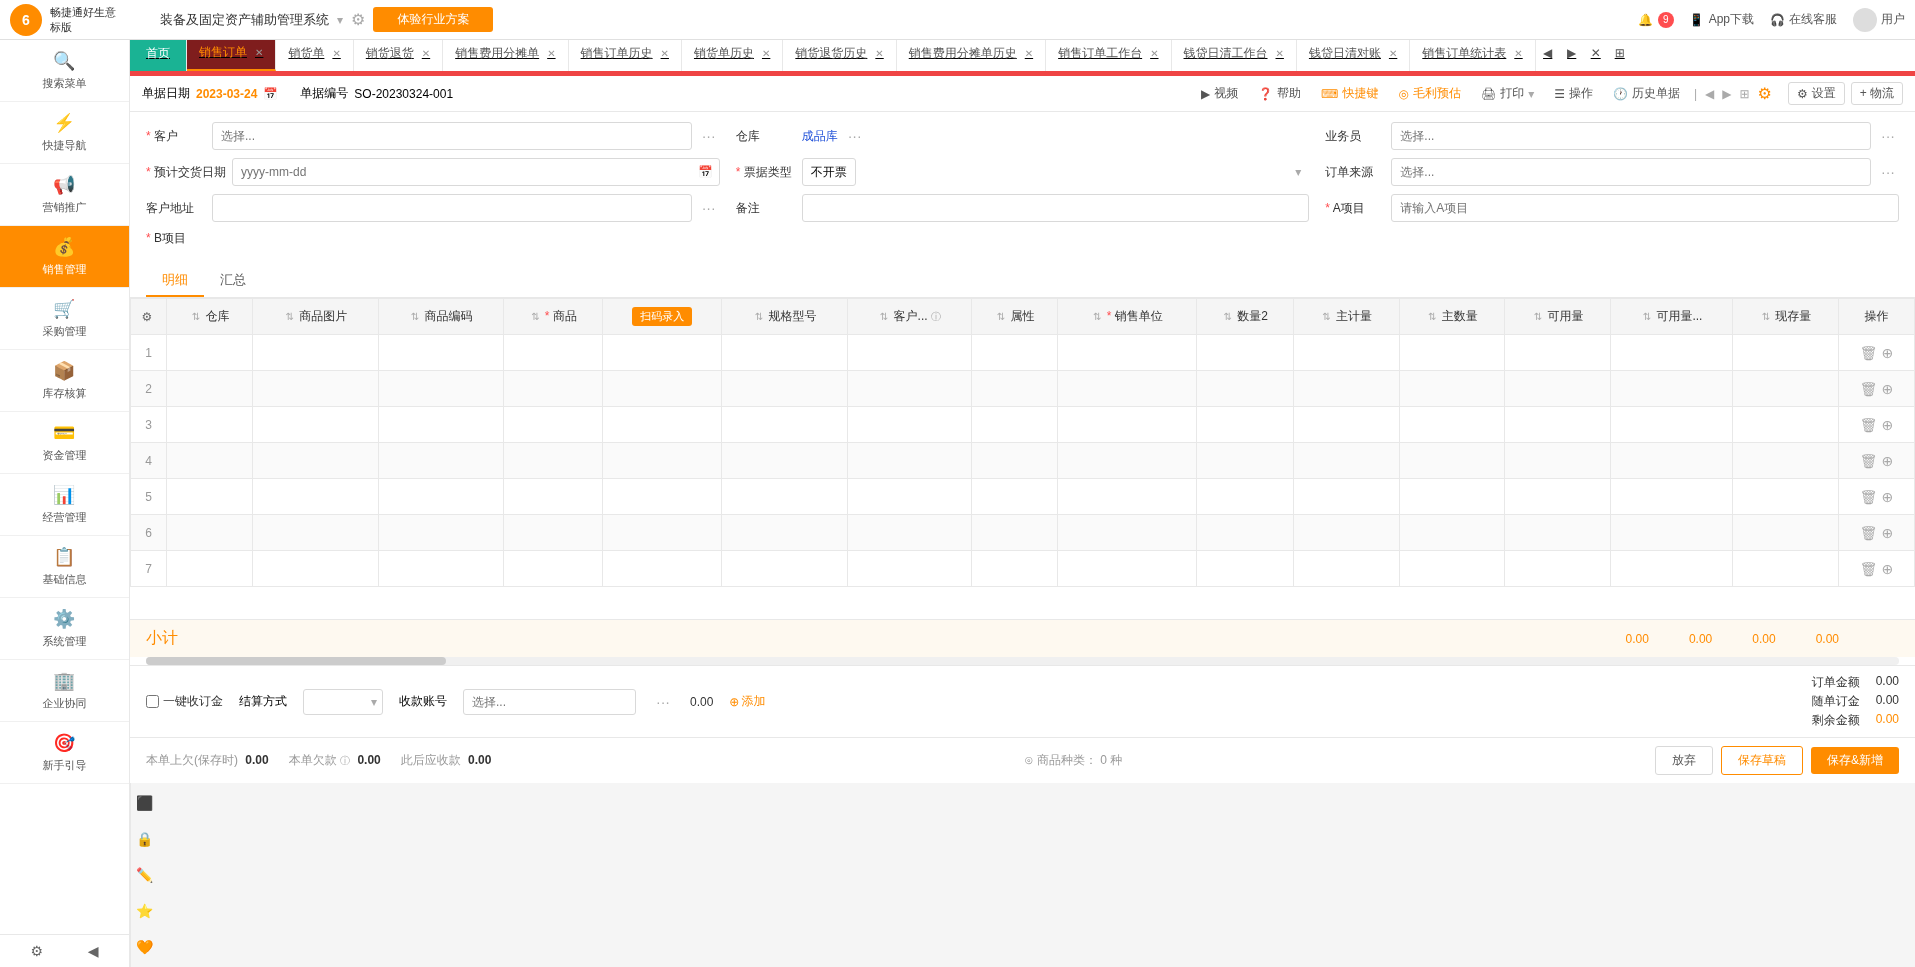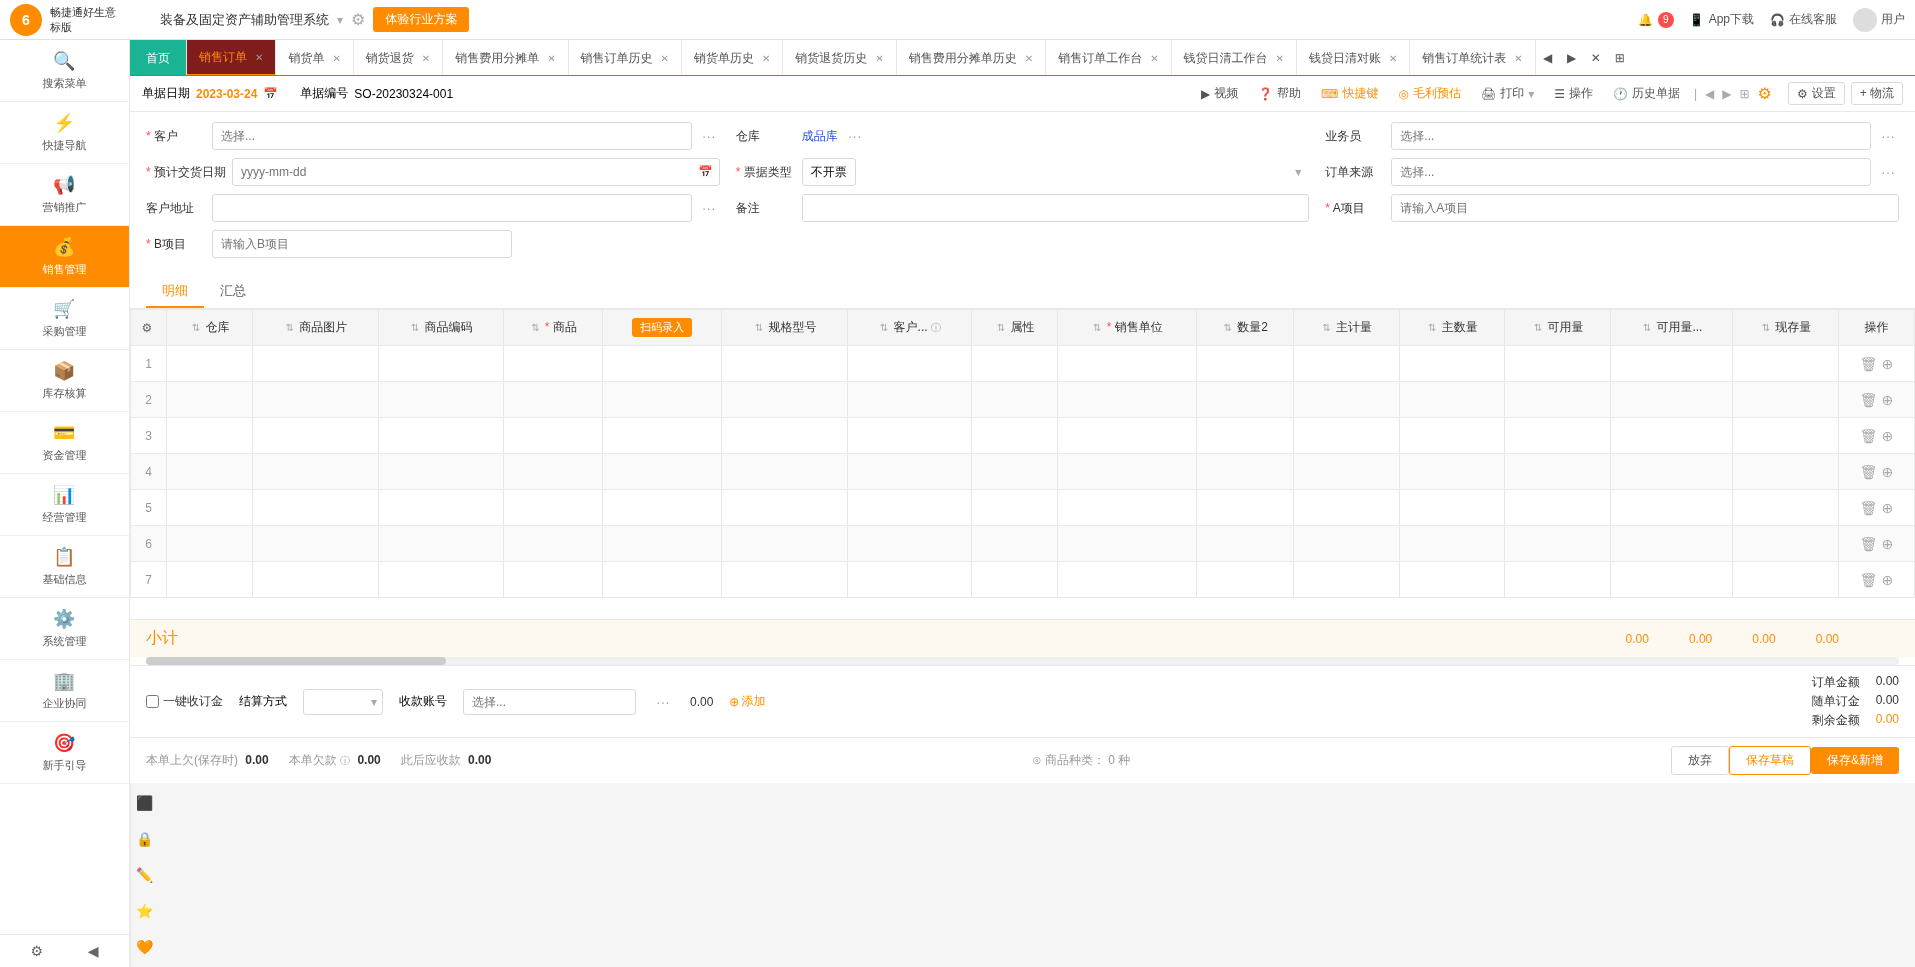--- a/index.html
+++ b/index.html
@@ -42,21 +42,21 @@
       padding: 0 20px;
     }
     .system-name {
       font-size: 13px;
       color: #333;
     }
     .header-btn-orange {
       background: #ff8c00;
       color: white;
       border: none;
-      padding: 4px 12px;
+      padding: 4px 24px;
       border-radius: 3px;
       cursor: pointer;
       font-size: 12px;
     }
     .header-right {
       display: flex;
       align-items: center;
       gap: 16px;
       font-size: 12px;
       color: #555;
@@ -113,25 +113,26 @@
       border-top: 1px solid #e8e8e8;
     }
 
     
     .main-content { flex: 1; display: flex; flex-direction: column; overflow: hidden; }
 
     
     .tab-bar {
       height: 36px;
       background: #fff;
-      border-bottom: 1px solid #ef4444;
-      display: flex;
-      align-items: flex-start;
+      border-bottom: 5px solid #ef4444;
+      display: flex;
+      align-items: flex-end;
       overflow-x: auto;
       scrollbar-width: none;
+      text-decoration: underline;
     }
     .tab-bar::-webkit-scrollbar { display: none; }
     .tab-item {
       height: 36px;
       padding: 0 12px;
       display: flex;
       align-items: center;
       gap: 4px;
       cursor: pointer;
       white-space: nowrap;
@@ -422,20 +423,21 @@
       justify-content: space-between;
     }
     .action-bar-left {
       display: flex;
       gap: 20px;
       font-size: 12px;
       color: #333;
     }
     .action-bar-right {
       display: flex;
+      gap: 8px;
       align-items: center;
     }
     .btn-discard {
       padding: 5px 16px;
       border: 1px solid #d9d9d9;
       background: white;
       border-radius: 3px;
       cursor: pointer;
       font-size: 12px;
       color: #555;
@@ -785,21 +787,20 @@
           </div>
           <div class="form-group">
             <span class="form-label required">A项目</span>
             <input class="form-input" type="text" style="flex: 2 1 0%;" placeholder="请输入A项目">
           </div>
         </div>
 
         <div class="form-row">
           <div class="form-group">
             <span class="form-label required">B项目</span>
-            <input class="form-input" type="text" style="max-width: 300px;" placeholder="请输入B项目">
           </div>
         </div>
       </div>
 
       <div class="detail-tabs">
         <div class="detail-tab active">明细</div>
         <div class="detail-tab">汇总</div>
       </div>
 
       <div class="table-container">

